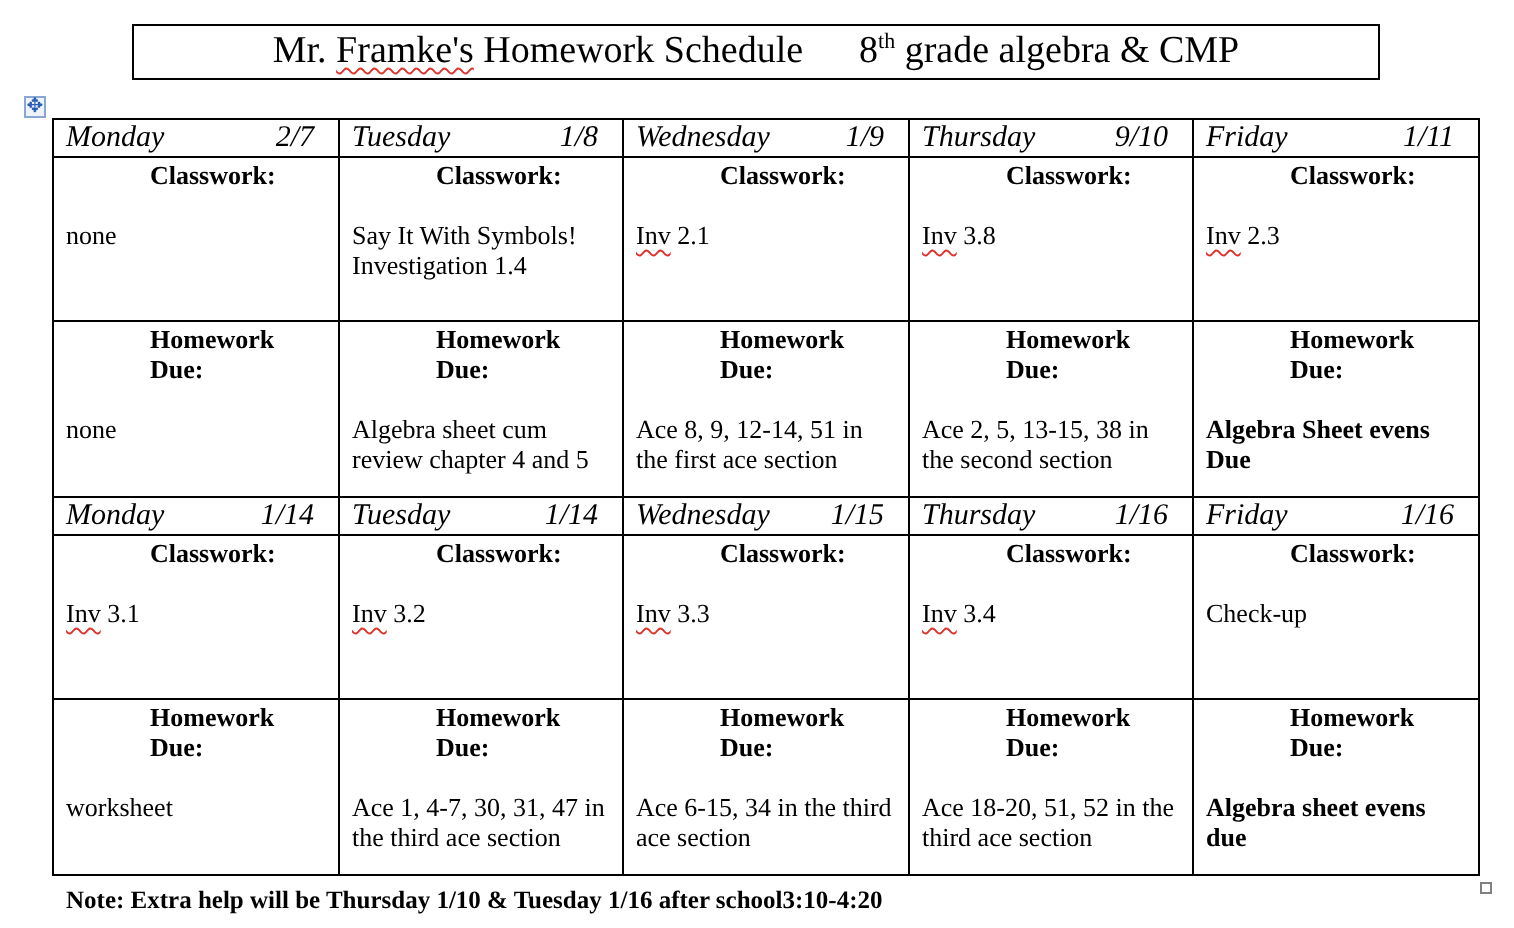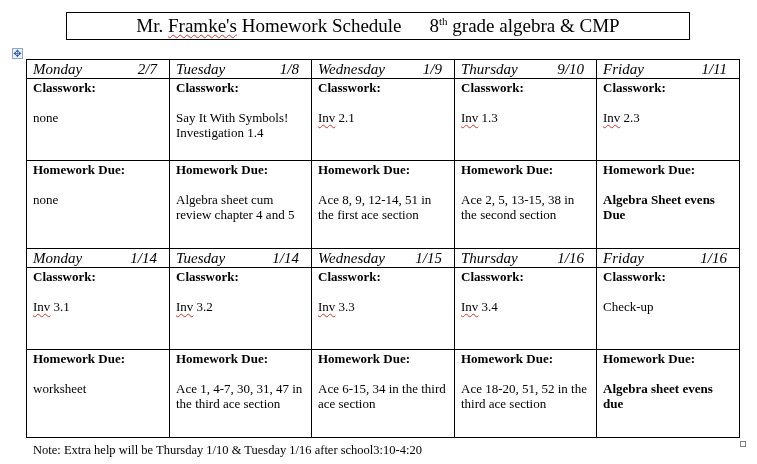--- a/index.html
+++ b/index.html
@@ -91,29 +91,30 @@
     line-height: 18px;
   }
   .day-row .day-name { float: left; }
   .day-row .day-date { float: right; padding-right: 6px; }
   tr.cw-row td { height: 80px; }
   tr.hw-row td { height: 86px; }
   .cell-label {
     font-weight: bold;
     display: block;
     margin-bottom: 15px;
+    margin-left: 42px;
   }
   .cell-value { display: block; }
   .cell-value.bold { font-weight: bold; }
   .note {
     position: absolute;
     left: 33px;
     top: 443px;
     font-size: 12.5px;
-    font-weight: normal;
+    font-weight: bold;
     line-height: 15px;
   }
 </style>
 </head>
 <body>
 
 <div class="title-box">
   <span>Mr. </span><span class="spell">Framke's</span><span> Homework Schedule</span><span class="gap"></span><span>8</span><sup>th</sup><span> grade algebra &amp; CMP</span>
 </div>
 
@@ -158,21 +159,21 @@
         <td>
           <span class="cell-label">Classwork:</span>
           <span class="cell-value"><span class="spell"></span><span>Say It With Symbols! Investigation 1.4</span></span>
         </td>
         <td>
           <span class="cell-label">Classwork:</span>
           <span class="cell-value"><span class="spell">Inv</span><span> 2.1</span></span>
         </td>
         <td>
           <span class="cell-label">Classwork:</span>
-          <span class="cell-value"><span class="spell">Inv</span><span> 1.3</span></span>
+          <span class="cell-value"><span class="spell">Inv</span><span> 3.8</span></span>
         </td>
         <td>
           <span class="cell-label">Classwork:</span>
           <span class="cell-value"><span class="spell">Inv</span><span> 2.3</span></span>
         </td>
       </tr>
       <tr class="hw-row">
         <td>
           <span class="cell-label">Homework Due:</span>
           <span class="cell-value">none</span>

